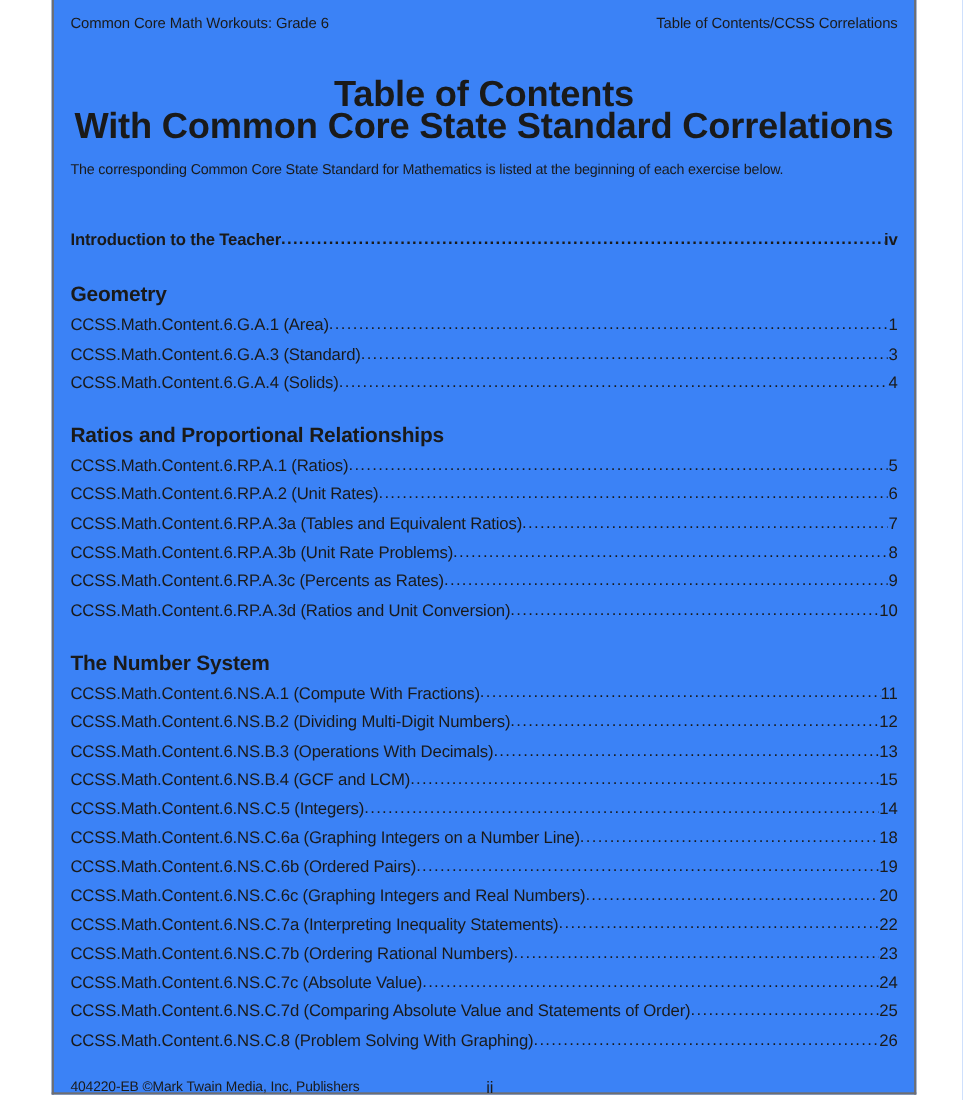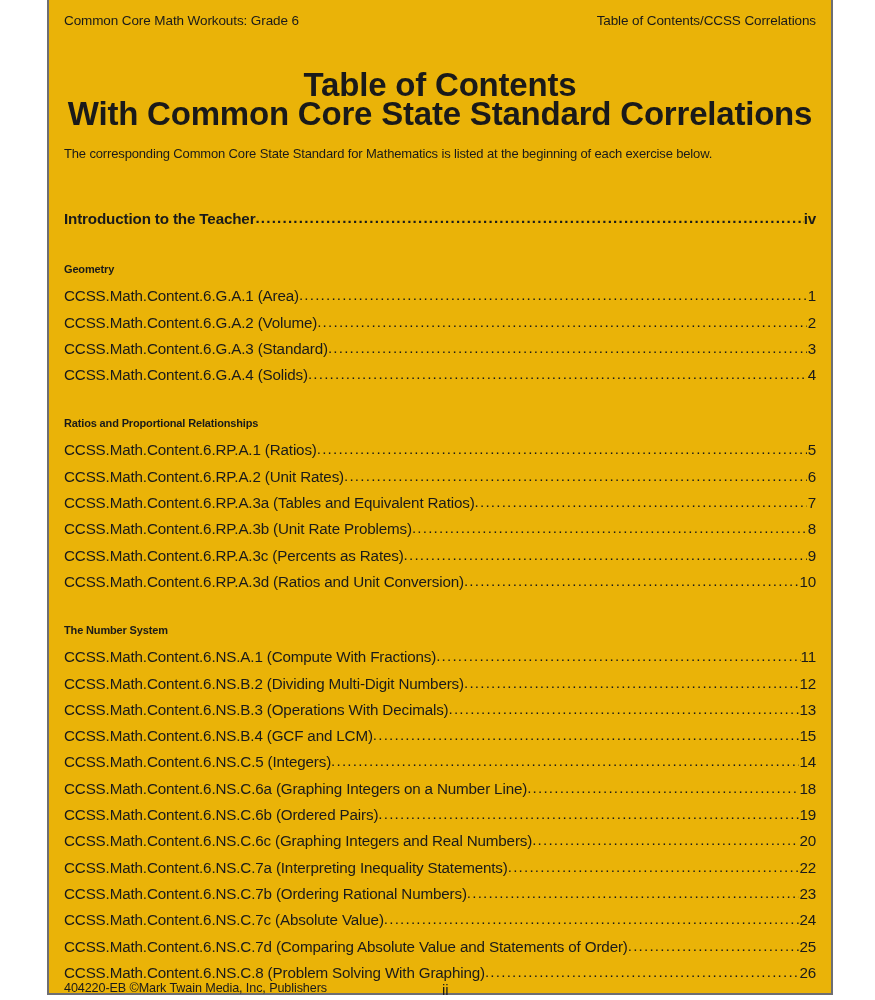--- a/index.html
+++ b/index.html
@@ -19,21 +19,21 @@
     position: absolute;
     left: 47px;
     top: 0px;
     width: 786px;
     height: 995px;
     box-sizing: border-box;
     border-left: 2px solid #6e6e72;
     border-right: 2px solid #6e6e72;
     border-bottom: 2px solid #6e6e72;
     border-top: none;
-    background: #eab308;
+    background: #3b82f6;
   }
 
   .page-inner {
     position: absolute;
     left: 15px;
     top: 0;
     width: 752px;
     height: 995px;
   }
 
@@ -91,21 +91,21 @@
     letter-spacing: -0.15px;
     margin-bottom: 0;
   }
 
   .section {
     margin-top: 24px;
   }
   .section.first { margin-top: 26px; }
 
   .section-heading {
-    font-size: 11px;
+    font-size: 19px;
     font-weight: bold;
     letter-spacing: -0.15px;
     line-height: 22px;
     margin-bottom: 3px;
   }
 
   .entry {
     display: flex;
     align-items: flex-end;
     font-size: 15.2px;
@@ -186,25 +186,20 @@
 
       <div id="sections-host">
           <div class="section first">
             <div class="section-heading">Geometry</div>
             <div class="entry">
               <span class="label">CCSS.Math.Content.6.G.A.1 (Area)</span>
               <span class="leader"></span>
               <span class="pagenum">1</span>
             </div>
             <div class="entry">
-              <span class="label">CCSS.Math.Content.6.G.A.2 (Volume)</span>
-              <span class="leader"></span>
-              <span class="pagenum">2</span>
-            </div>
-            <div class="entry">
               <span class="label">CCSS.Math.Content.6.G.A.3 (Standard)</span>
               <span class="leader"></span>
               <span class="pagenum">3</span>
             </div>
             <div class="entry">
               <span class="label">CCSS.Math.Content.6.G.A.4 (Solids)</span>
               <span class="leader"></span>
               <span class="pagenum">4</span>
             </div>
           </div>

